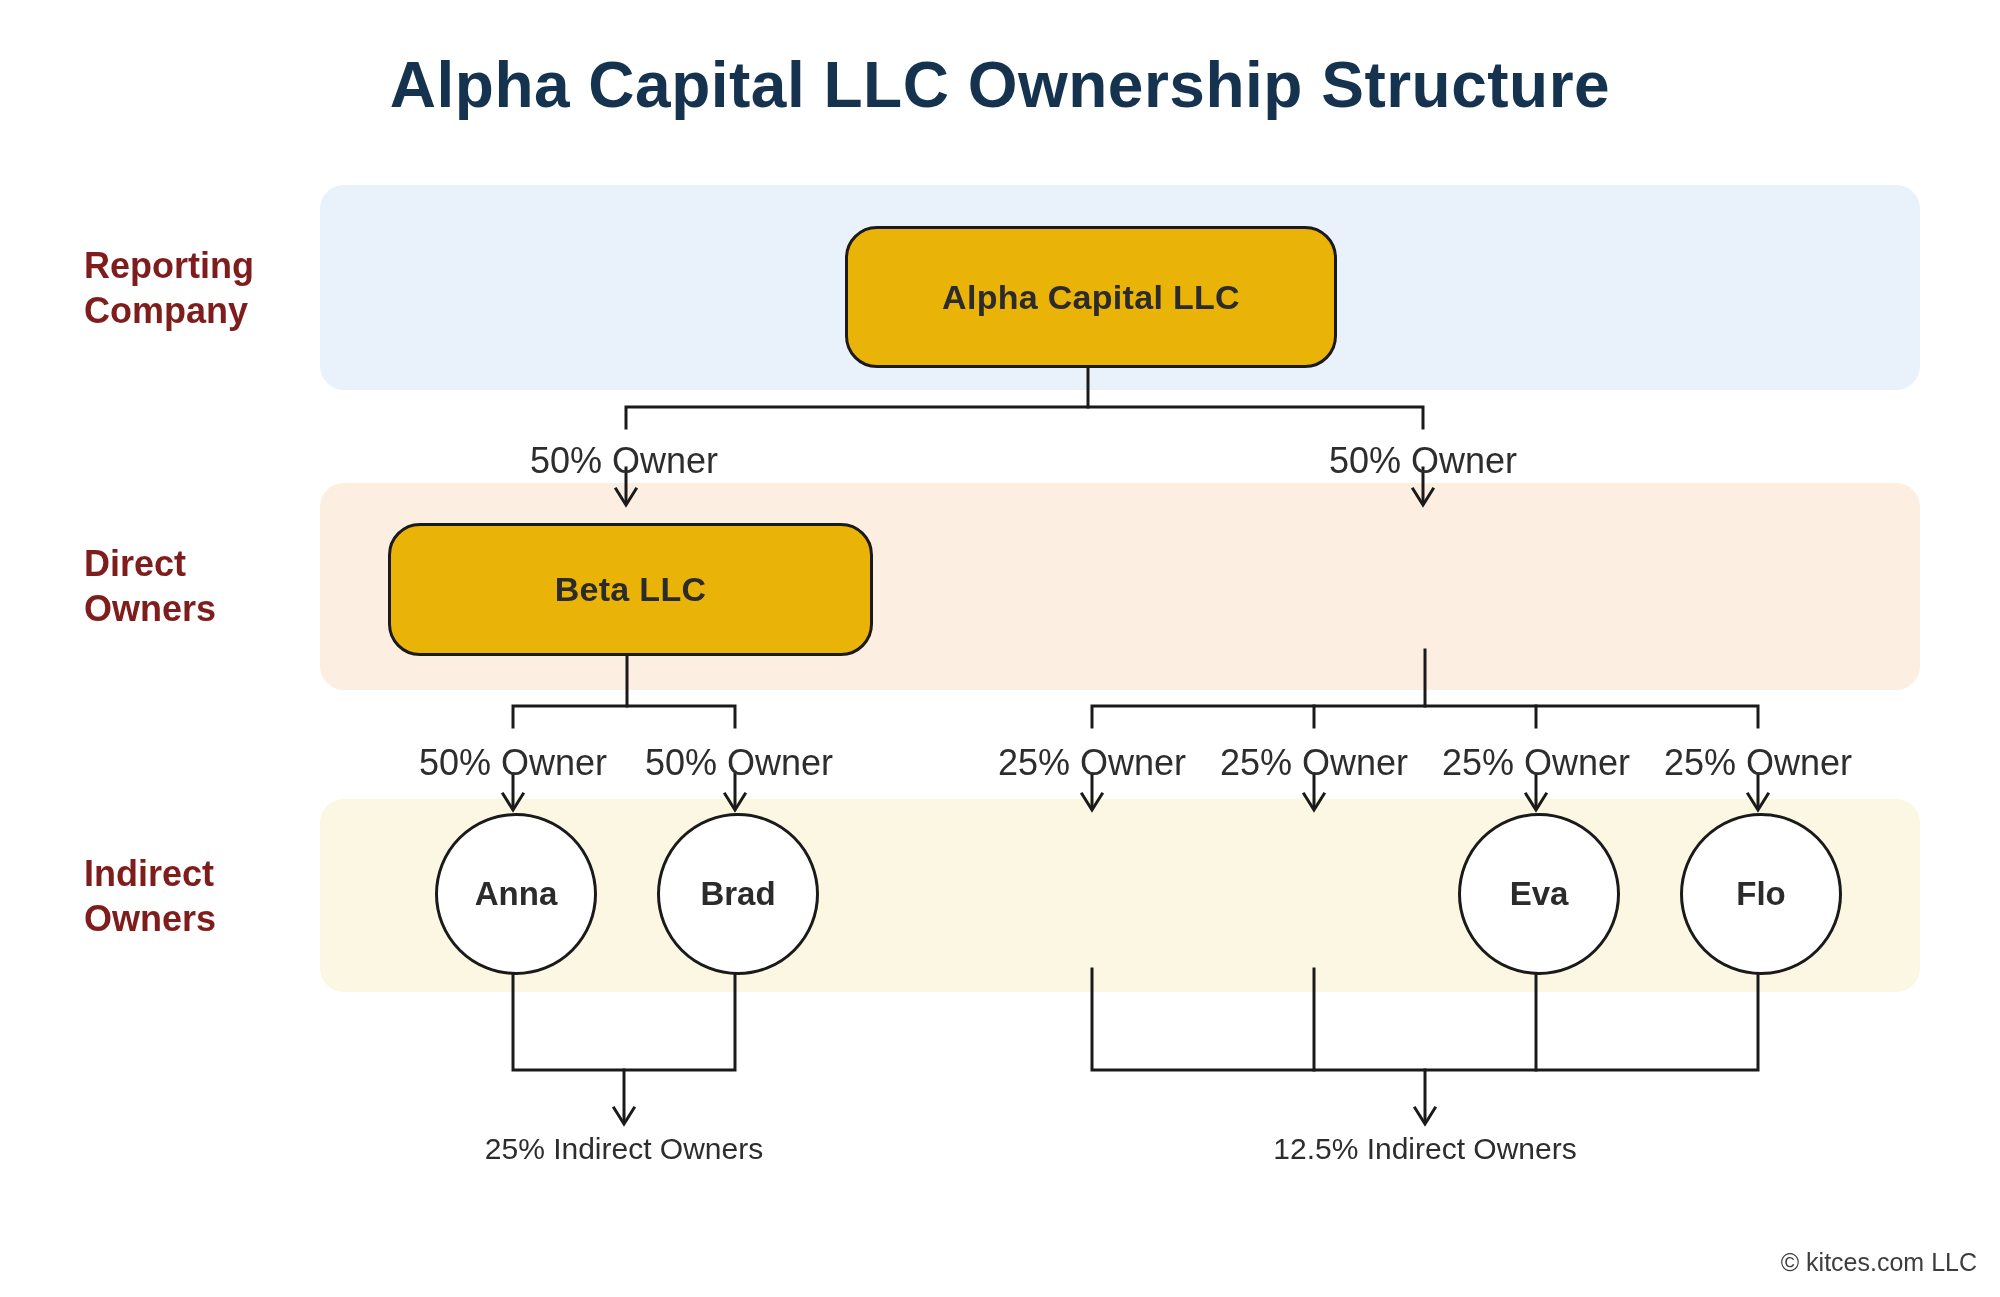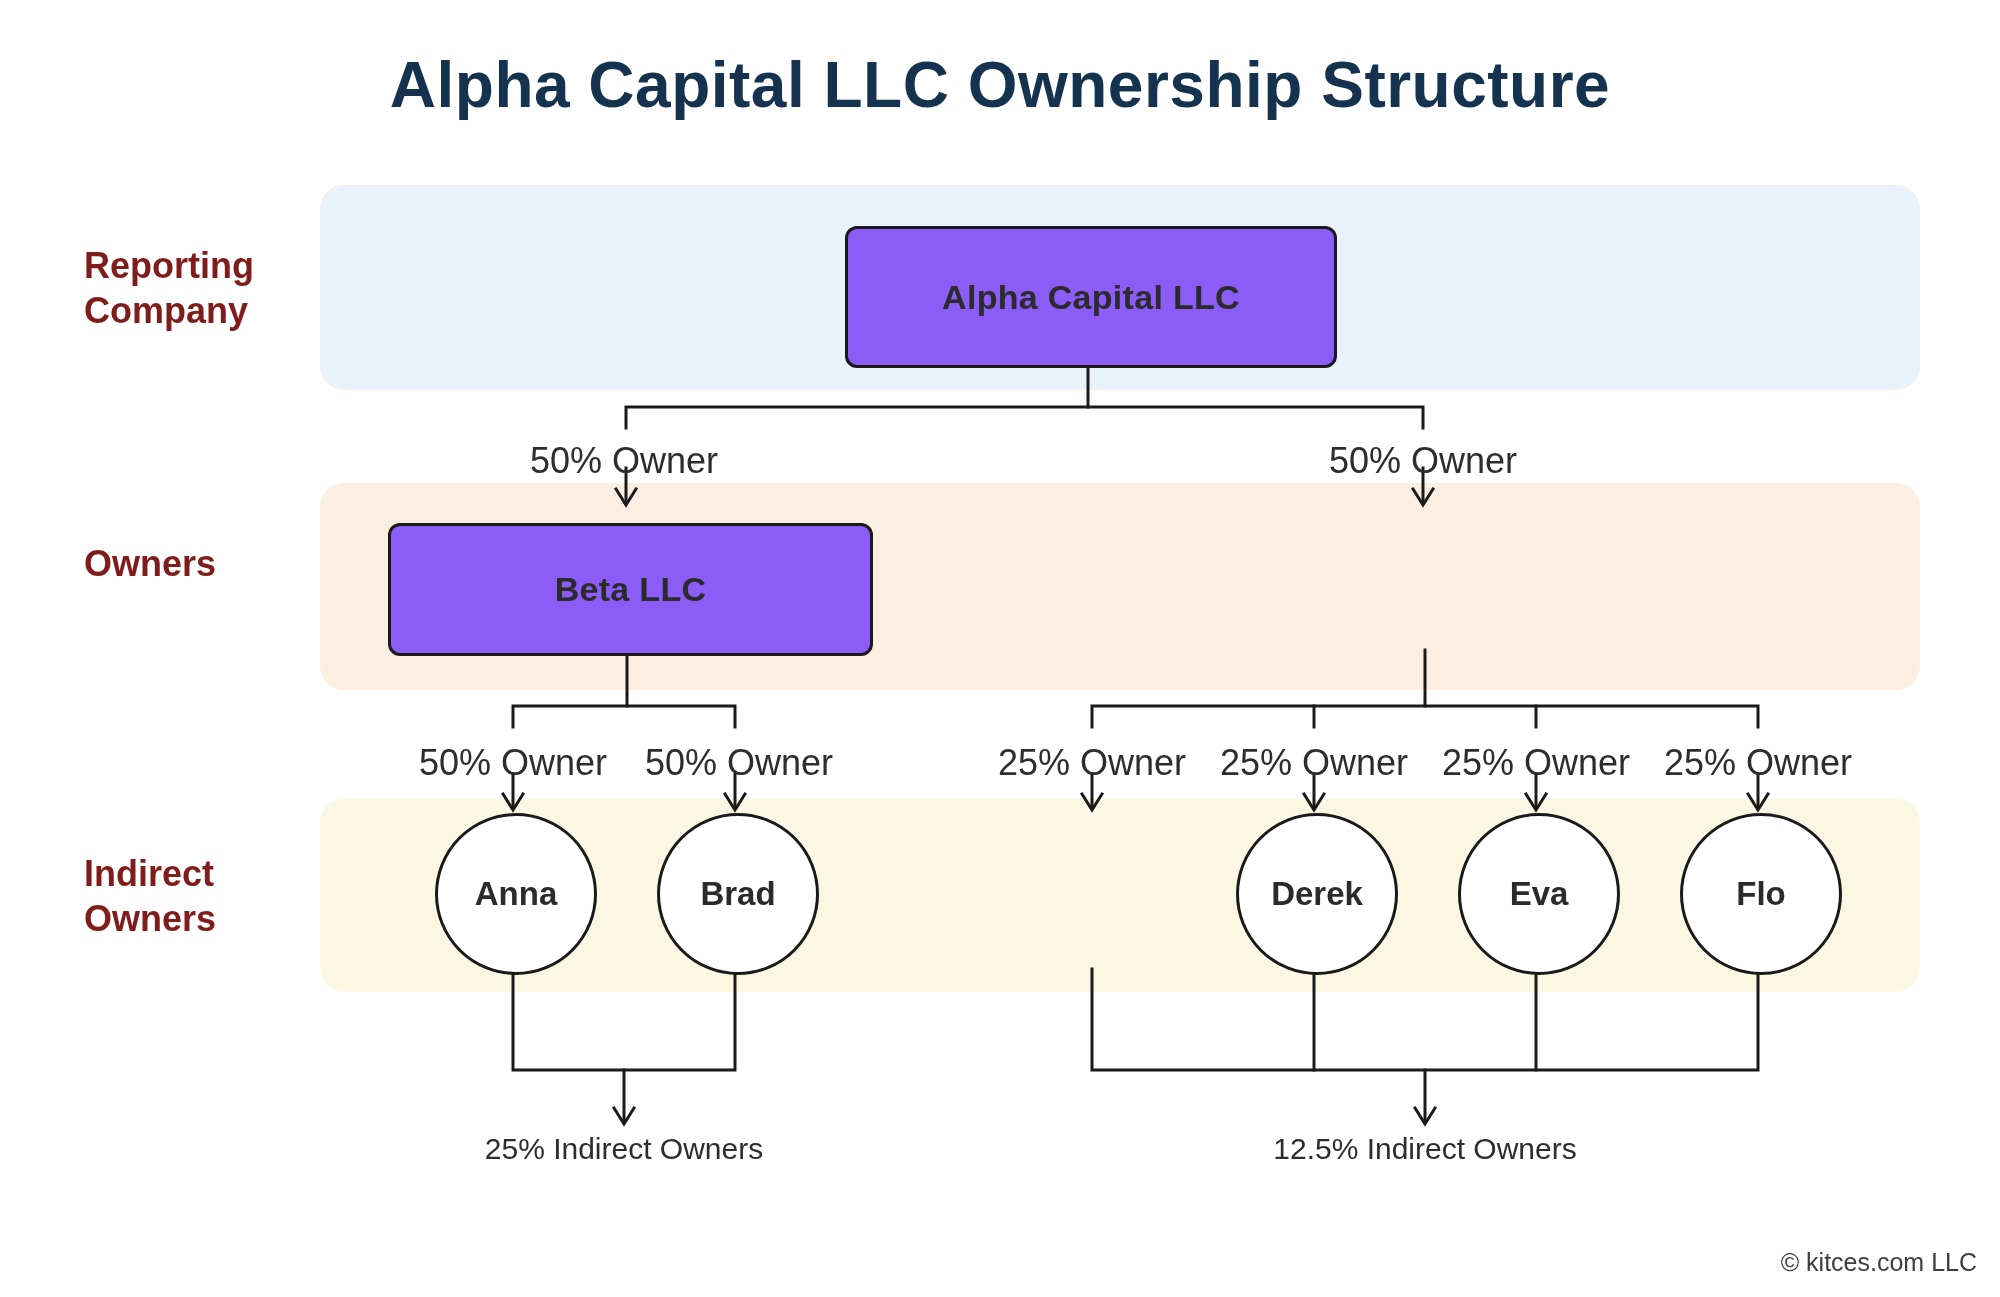--- a/index.html
+++ b/index.html
@@ -25,21 +25,21 @@
     font-size:36px;font-weight:700;color:#7f1d1d;line-height:45px;
   }
   .row-label span{display:block;}
   .row-label-1{top:243px;}
   .row-label-2{top:541px;}
   .row-label-3{top:851px;}
 
   .connectors{position:absolute;left:0;top:0;}
 
   .entity-box{
-    position:absolute;background:#8b5cf6;border:3px solid #1A1A1A;border-radius:12px;
+    position:absolute;background:#eab308;border:3px solid #1A1A1A;border-radius:32px;
     display:flex;align-items:center;justify-content:center;
     font-size:34px;font-weight:700;color:#2B2B2B;letter-spacing:.3px;
   }
   .box-alpha{left:845px;top:226px;width:486px;height:136px;}
   .box-beta{left:388px;top:523px;width:479px;height:127px;}
   .box-gamma{left:1180px;top:523px;width:490px;height:127px;}
 
   .owner-circle{
     position:absolute;width:156px;height:156px;border-radius:50%;
     background:#ffffff;border:3.5px solid #1A1A1A;top:813px;
@@ -75,20 +75,21 @@
 
   <div class="band band-blue"></div>
   <div class="band band-orange"></div>
   <div class="band band-yellow"></div>
 
   <div class="row-label row-label-1">
     <span>Reporting</span>
     <span>Company</span>
   </div>
   <div class="row-label row-label-2">
+    <span>Direct</span>
     <span>Owners</span>
   </div>
   <div class="row-label row-label-3">
     <span>Indirect</span>
     <span>Owners</span>
   </div>
 
   <svg class="connectors" width="2000" height="1297" viewBox="0 0 2000 1297" fill="none" stroke="#1A1A1A" stroke-width="3" stroke-linecap="square" stroke-linejoin="miter">
 
     <path d="M1088 362 V407"></path>
@@ -137,21 +138,20 @@
 
   <div class="pct-label" style="left:513px;top:742px;">50% Owner</div>
   <div class="pct-label" style="left:739px;top:742px;">50% Owner</div>
   <div class="pct-label" style="left:1092px;top:742px;">25% Owner</div>
   <div class="pct-label" style="left:1314px;top:742px;">25% Owner</div>
   <div class="pct-label" style="left:1536px;top:742px;">25% Owner</div>
   <div class="pct-label" style="left:1758px;top:742px;">25% Owner</div>
 
   <div class="owner-circle circle-anna">Anna</div>
   <div class="owner-circle circle-brad">Brad</div>
-  <div class="owner-circle circle-derek">Derek</div>
   <div class="owner-circle circle-eva">Eva</div>
   <div class="owner-circle circle-flo">Flo</div>
 
   <div class="summary-label" style="left:624px;top:1132px;">25% Indirect Owners</div>
   <div class="summary-label" style="left:1425px;top:1132px;">12.5% Indirect Owners</div>
 
   <div class="copyright">© kitces.com LLC</div>
 
 </div>
 

